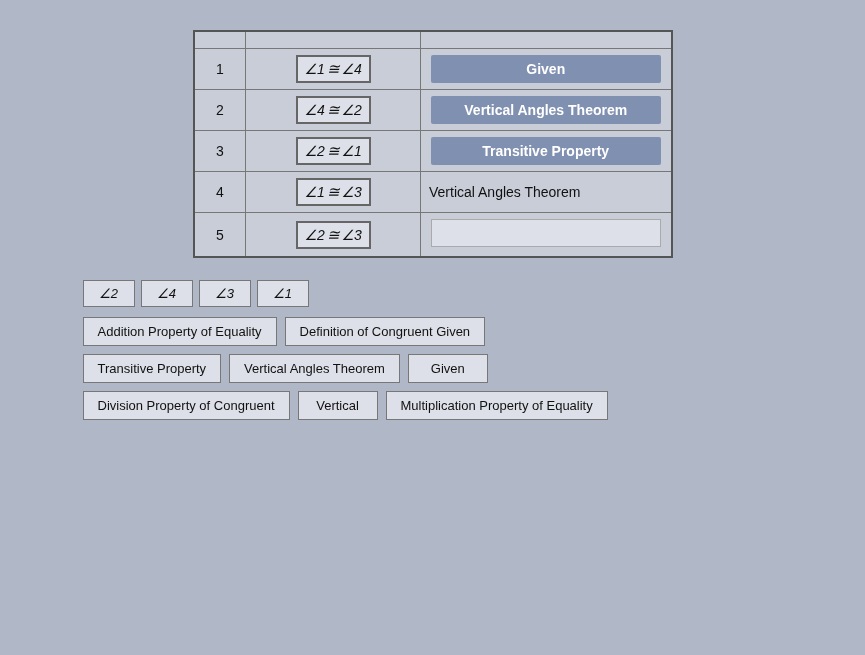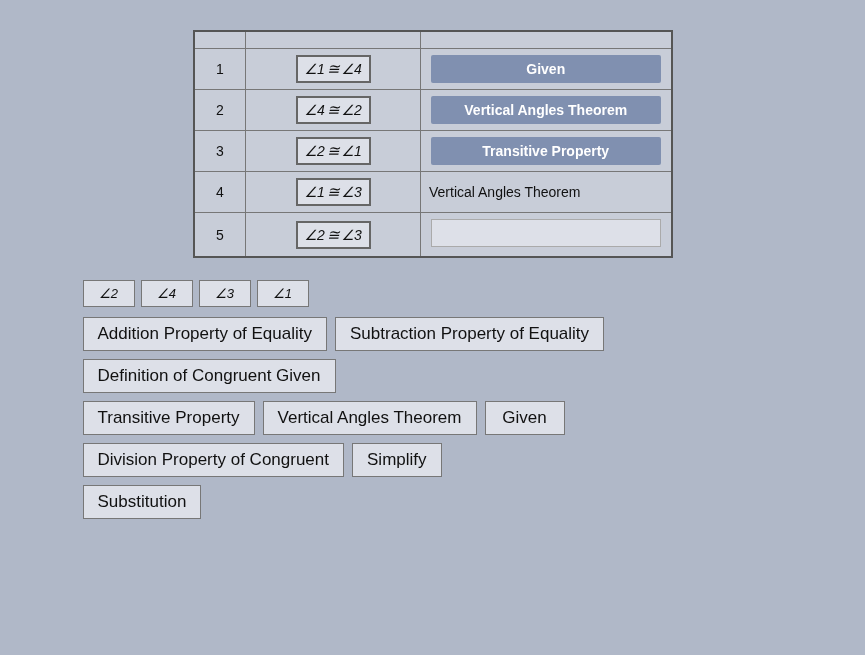--- a/index.html
+++ b/index.html
@@ -87,21 +87,21 @@
       display: flex;
       gap: 8px;
       margin-bottom: 8px;
       flex-wrap: wrap;
     }
     .drag-item {
       background: #dde0e8;
       border: 1.5px solid #777;
       padding: 6px 14px;
       cursor: grab;
-      font-size: 17px;
+      font-size: 13px;
       min-width: 80px;
       text-align: center;
       user-select: none;
     }
     .drag-item-angle {
       background: #dde0e8;
       border: 1.5px solid #777;
       padding: 5px 10px;
       cursor: grab;
       font-size: 13px;
@@ -186,29 +186,26 @@
   <div class="angle-row" id="angle-row">
   <div class="drag-item-angle">∠2</div>
       <div class="drag-item-angle">∠4</div>
       <div class="drag-item-angle">∠3</div>
       <div class="drag-item-angle">∠1</div>
     </div>
 
   <div id="drag-rows-container">
   <div class="drag-row">
         <div class="drag-item">Addition Property of Equality</div>
-        <div class="drag-item">Subtraction Property of Equality</div>
         <div class="drag-item">Definition of Congruent Given</div>
       </div>
       <div class="drag-row">
         <div class="drag-item">Transitive Property</div>
         <div class="drag-item">Vertical Angles Theorem</div>
         <div class="drag-item">Given</div>
       </div>
       <div class="drag-row">
         <div class="drag-item">Division Property of Congruent</div>
-        <div class="drag-item">Simplify</div>
-      </div>
-      <div class="drag-row">
-        <div class="drag-item">Substitution</div>
+        <div class="drag-item">Vertical</div>
+        <div class="drag-item">Multiplication Property of Equality</div>
       </div>
     </div>
 </div>
 
 </body></html>

